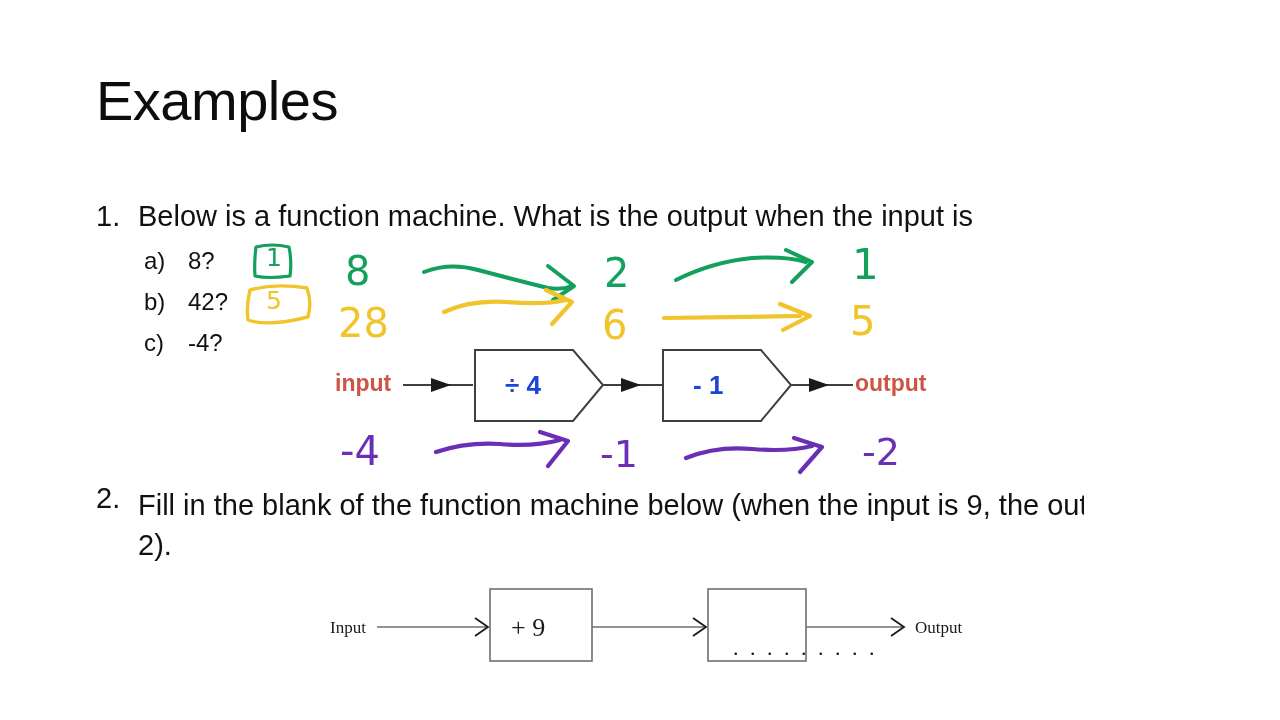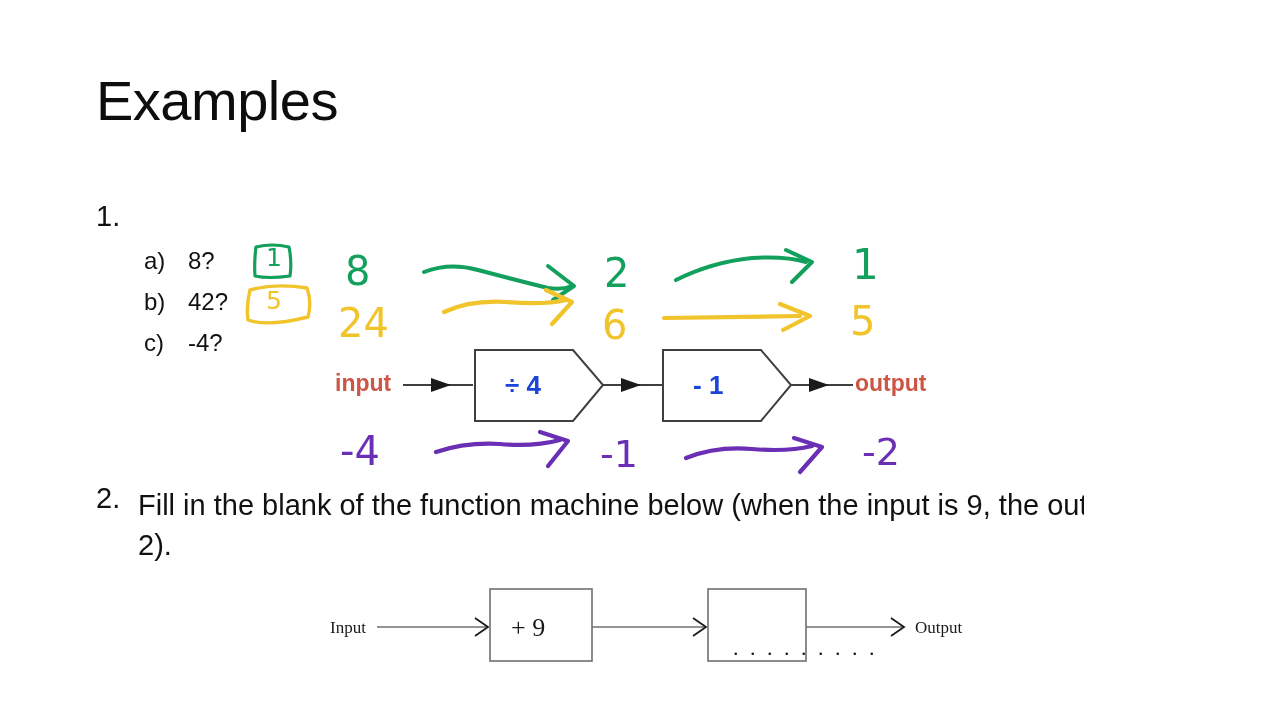--- a/index.html
+++ b/index.html
@@ -259,20 +259,21 @@
 </style>
 </head>
 <body>
 
 <div id="slide">
 
   <div id="slide-title">Examples</div>
 
   <div class="q-row" id="q1">
     <div class="q-num">1.</div>
+    <div class="q-text">Below is a function machine. What is the output when the input is</div>
   </div>
 
   <div id="sublist">
     <div class="sub-row">
       <span class="sub-marker">a)</span>
       <span class="sub-label">8?</span>
     </div>
     <div class="sub-row">
       <span class="sub-marker">b)</span>
       <span class="sub-label">42?</span>
@@ -376,21 +377,21 @@
   <div class="ink">
 
     <span class="ink-text" style="left:266px; top:243px; font-size:25px; color:#12a05c;">1</span>
 
     <span class="ink-text" style="left:266px; top:286px; font-size:25px; color:#f0c42a;">5</span>
 
     <span class="ink-text" style="left:345px; top:248px; font-size:40px; color:#12a05c;">8</span>
     <span class="ink-text" style="left:604px; top:250px; font-size:40px; color:#12a05c;">2</span>
     <span class="ink-text" style="left:852px; top:240px; font-size:42px; color:#12a05c;">1</span>
 
-    <span class="ink-text" style="left:338px; top:300px; font-size:40px; color:#f0c42a;">24</span>
+    <span class="ink-text" style="left:338px; top:300px; font-size:40px; color:#f0c42a;">28</span>
     <span class="ink-text" style="left:602px; top:302px; font-size:40px; color:#f0c42a;">6</span>
     <span class="ink-text" style="left:850px; top:298px; font-size:40px; color:#f0c42a;">5</span>
 
     <span class="ink-text" style="left:340px; top:428px; font-size:40px; color:#6b2fb5;">-4</span>
     <span class="ink-text" style="left:600px; top:432px; font-size:38px; color:#6b2fb5;">-1</span>
     <span class="ink-text" style="left:862px; top:430px; font-size:38px; color:#6b2fb5;">-2</span>
   </div>
 
   <div id="webcam">
     <div class="wall"></div>

